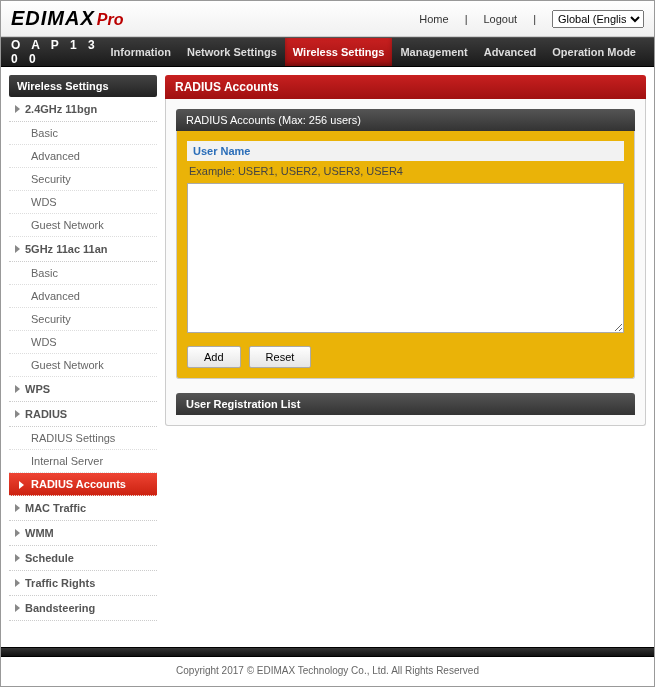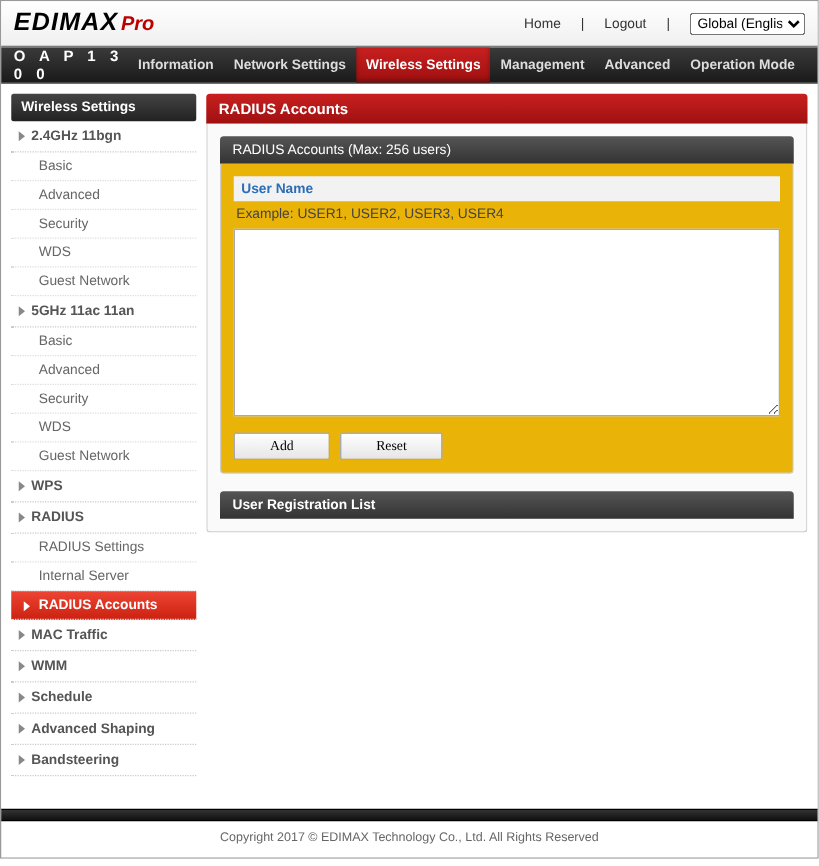--- a/index.html
+++ b/index.html
@@ -30,21 +30,21 @@
 
 .main { flex: 1; }
 .card-title { background: linear-gradient(#c82020,#a01010); color: #fff; font-weight: bold; font-size: 12px; padding: 5px 10px; border-radius: 3px 3px 0 0; }
 .card { border: 1px solid #ccc; border-top: none; background: #fafafa; padding: 10px; border-radius: 0 0 3px 3px; }
 .section-head { background: linear-gradient(#555,#333); color: #fff; font-weight: normal; font-size: 11px; padding: 5px 10px; border-radius: 3px 3px 0 0; margin-top: 0; }
 .section-body { border: 1px solid #ccc; border-top: none; background: #eab308; padding: 10px; border-radius: 0 0 3px 3px; margin-bottom: 14px; }
 .field-label { color: #2a6db8; font-weight: bold; font-size: 11px; padding: 4px 0; background: #f2f2f2; padding-left: 6px; }
 .example { color: #444; font-size: 11px; padding: 4px 0 6px 2px; }
 textarea { width: 100%; height: 150px; resize: both; border: 1px solid #aaa; font-size: 11px; padding: 4px; }
 .btnrow { margin-top: 10px; display: flex; gap: 8px; }
-button { background: linear-gradient(#fefefe,#e6e6e6); border: 1px solid #aaa; padding: 4px 28px; font-size: 11px; cursor: pointer; border-radius: 2px; font-family: Liberation Serif, serif; }
+button { background: linear-gradient(#fefefe,#e6e6e6); border: 1px solid #aaa; padding: 4px 16px; font-size: 11px; cursor: pointer; border-radius: 2px; }
 
 .reg-head { background: linear-gradient(#555,#333); color: #fff; font-weight: bold; font-size: 11px; padding: 5px 10px; border-radius: 3px 3px 0 0; }
 table.reg { width: 100%; border-collapse: collapse; font-size: 11px; }
 table.reg th { background: #f0f4f8; color: #2a6db8; font-weight: bold; padding: 5px; border-bottom: 1px solid #ddd; }
 table.reg td { text-align: center; padding: 6px; color: #555; }
 .rightbtns { text-align: right; margin-top: 10px; }
 .rightbtns button { margin-left: 6px; }
 
 .blackbar { height: 10px; background: linear-gradient(#333,#111); border-top: 1px solid #000; border-bottom: 1px solid #000; }
 .footer { text-align: center; font-size: 10px; color: #666; padding: 8px 0 10px; }
@@ -97,21 +97,21 @@
       <div class="side-sub">WDS</div>
       <div class="side-sub">Guest Network</div>
       <div class="side-item">WPS</div>
       <div class="side-item">RADIUS</div>
       <div class="side-sub">RADIUS Settings</div>
       <div class="side-sub">Internal Server</div>
       <div class="side-sub active">RADIUS Accounts</div>
       <div class="side-item">MAC Traffic</div>
       <div class="side-item">WMM</div>
       <div class="side-item">Schedule</div>
-      <div class="side-item">Advanced Shaping</div>
+      <div class="side-item">Traffic Rights</div>
       <div class="side-item">Bandsteering</div>
     </div>
 
     <div class="main">
       <div class="card-title">RADIUS Accounts</div>
       <div class="card">
         <div class="section-head">RADIUS Accounts (Max: 256 users)</div>
         <div class="section-body">
           <div class="field-label">User Name</div>
           <div class="example">Example: USER1, USER2, USER3, USER4</div>

